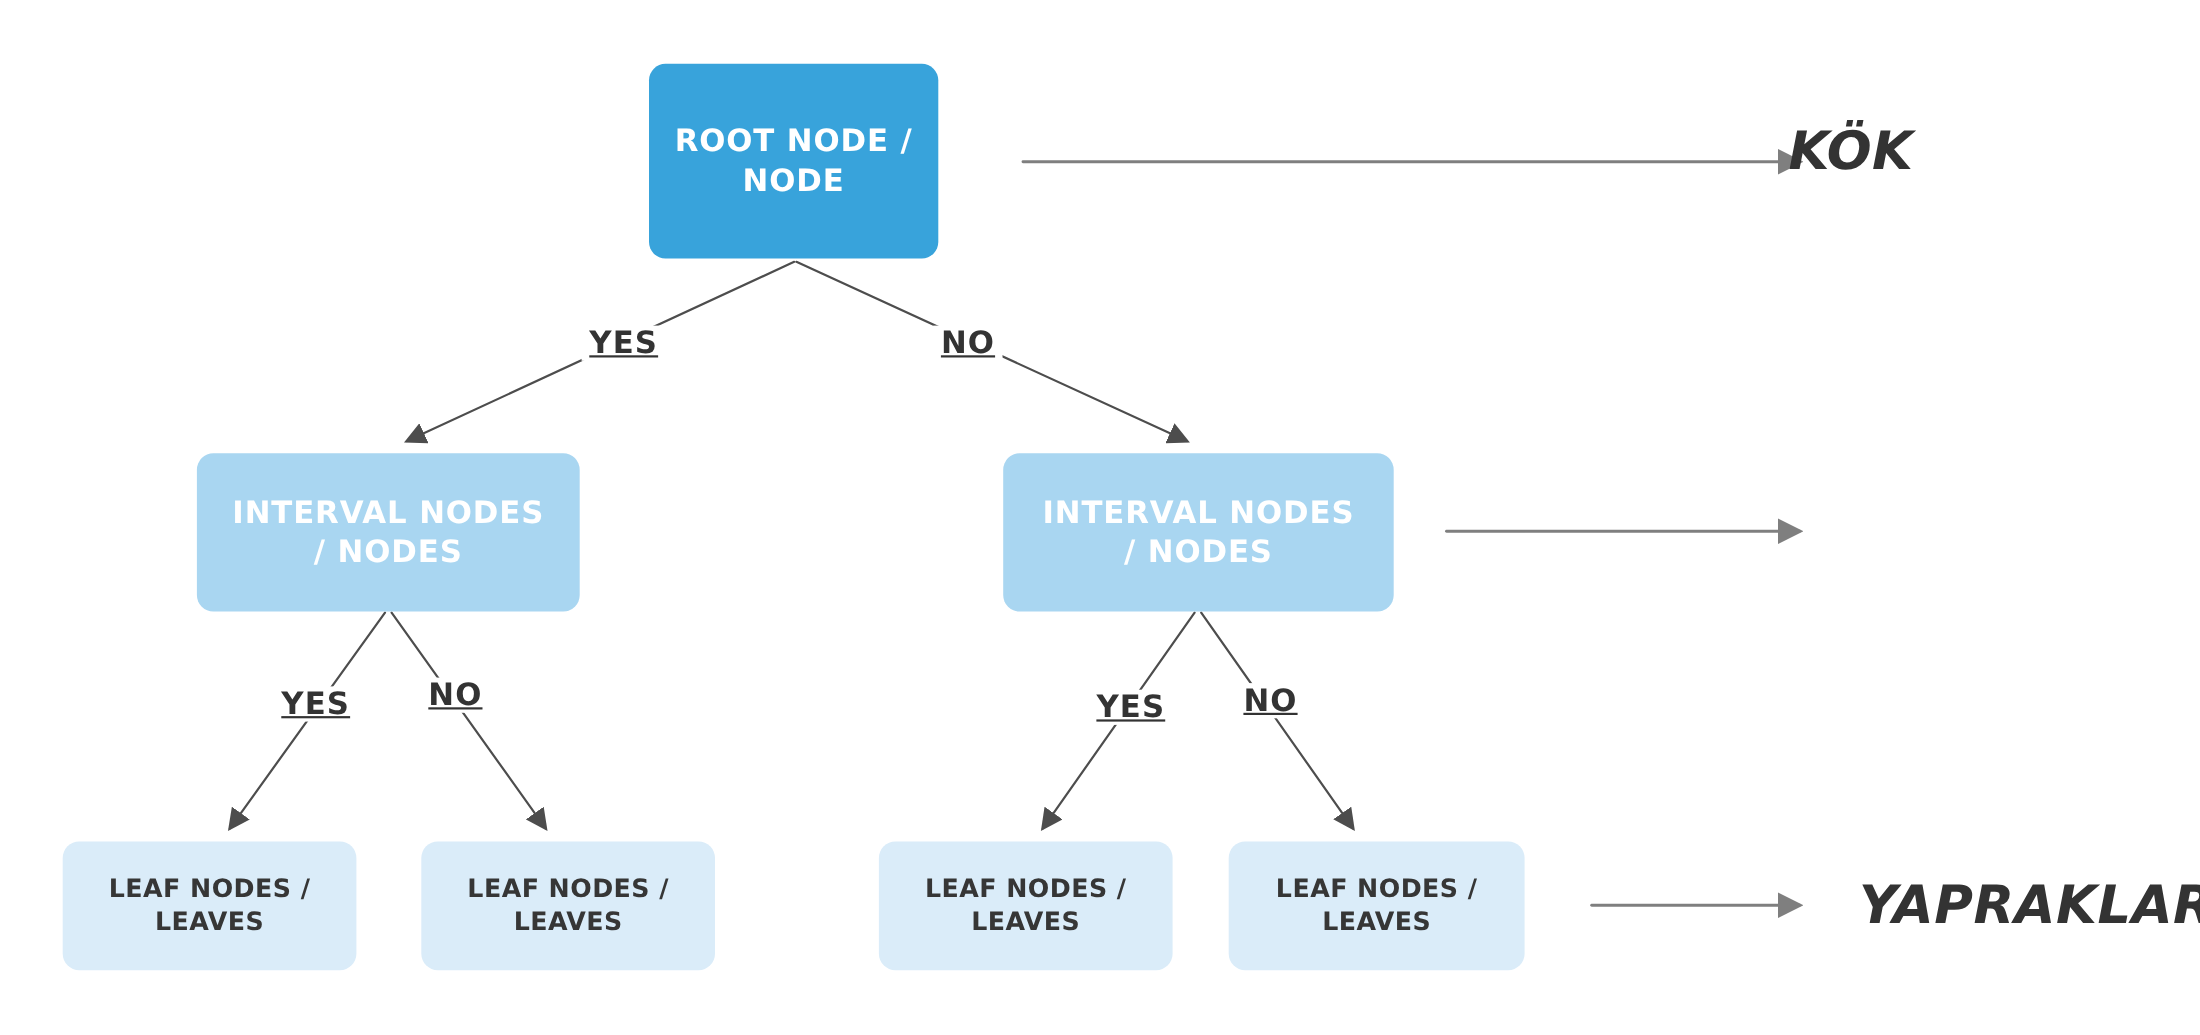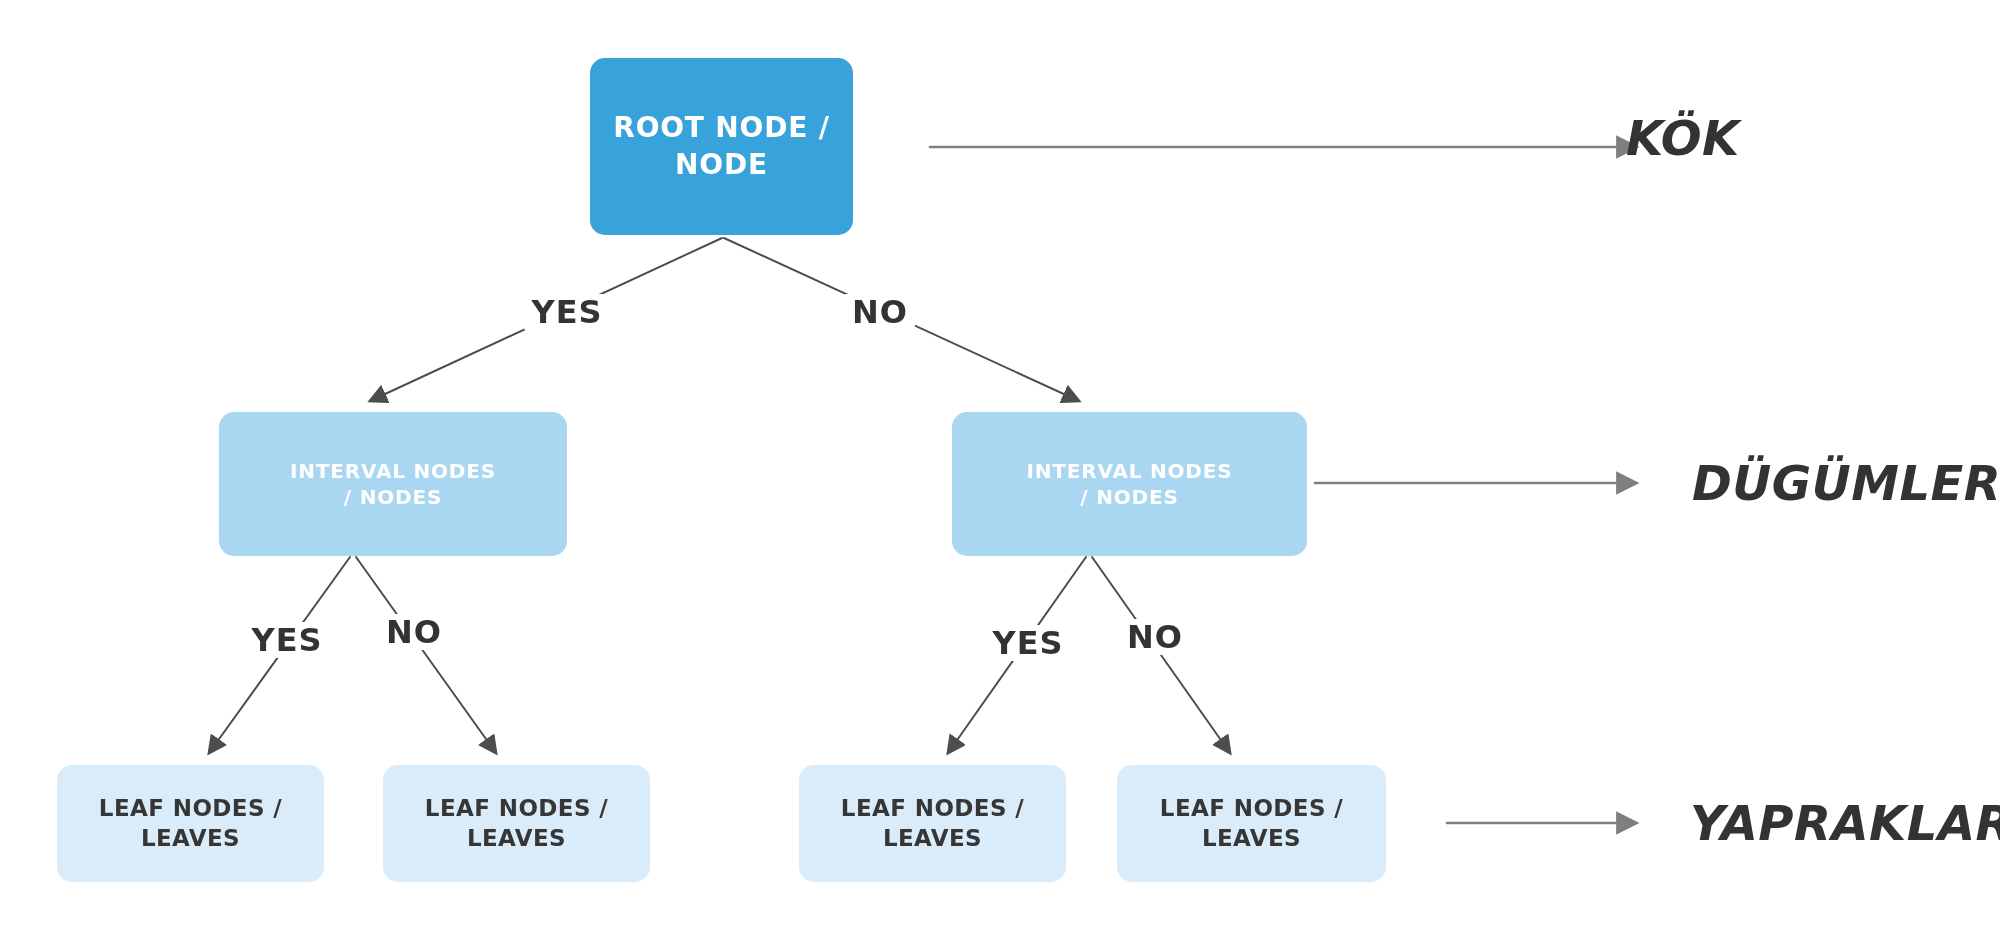--- a/index.html
+++ b/index.html
@@ -38,39 +38,39 @@
     font-weight:bold;
   }
   .node-root{
     background:var(--root-fill);
     color:var(--node-text);
     font-size:28px;
   }
   .node-interval{
     background:var(--interval-fill);
     color:var(--node-text);
-    font-size:20px;
-    margin-left:40px;
+    font-size:28px;
   }
   .node-leaf{
     background:var(--leaf-fill);
     color:var(--leaf-text);
     font-size:23px;
     letter-spacing:.4px;
   }
   .edge-label{
     position:absolute;
     transform:translate(-50%,-50%);
     background:var(--canvas-bg);
     color:var(--label-text);
     font-weight:bold;
-    font-size:32px;
+    font-size:28px;
     letter-spacing:1px;
     padding:2px 7px;
     line-height:1;
+    text-decoration:underline;
   }
   .side-label{
     position:absolute;
     color:var(--label-text);
     font-weight:bold;
     font-style:italic;
     font-size:48px;
     letter-spacing:.5px;
     line-height:1;
     white-space:nowrap;
@@ -159,16 +159,15 @@
   <div class="edge-label" style="left:567px;top:312px;">YES</div>
   <div class="edge-label" style="left:880px;top:312px;">NO</div>
 
   <div class="edge-label" style="left:287px;top:640px;">YES</div>
   <div class="edge-label" style="left:414px;top:632px;">NO</div>
 
   <div class="edge-label" style="left:1028px;top:643px;">YES</div>
   <div class="edge-label" style="left:1155px;top:637px;">NO</div>
 
   <div class="side-label" style="left:1626px;top:114px;">KÖK</div>
-  <div class="side-label" style="left:1692px;top:459px;">DÜGÜMLER</div>
   <div class="side-label" style="left:1690px;top:799px;">YAPRAKLAR</div>
 
 </div>
 
 </body></html>

